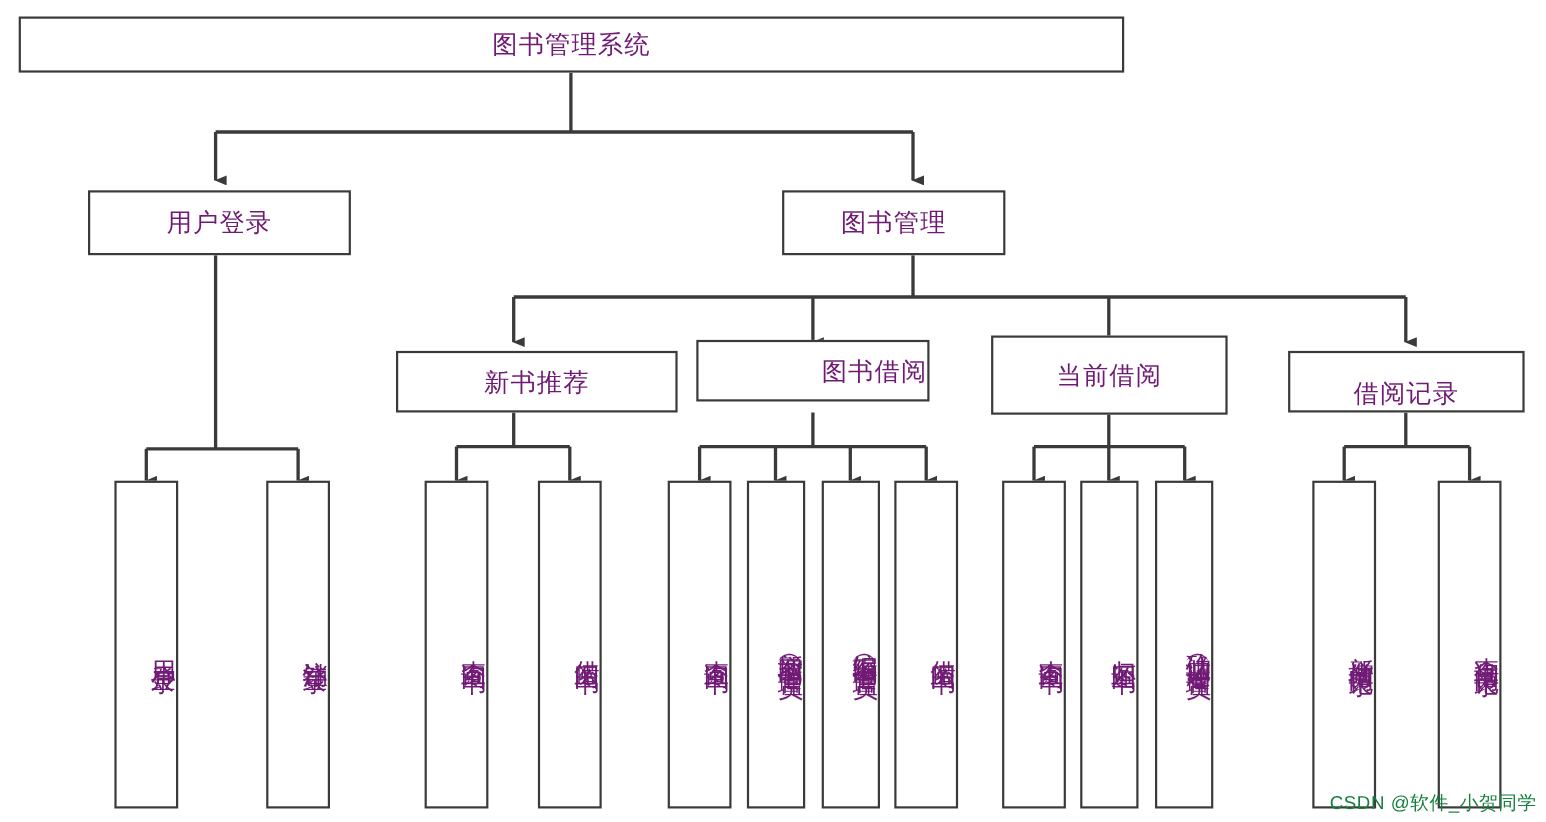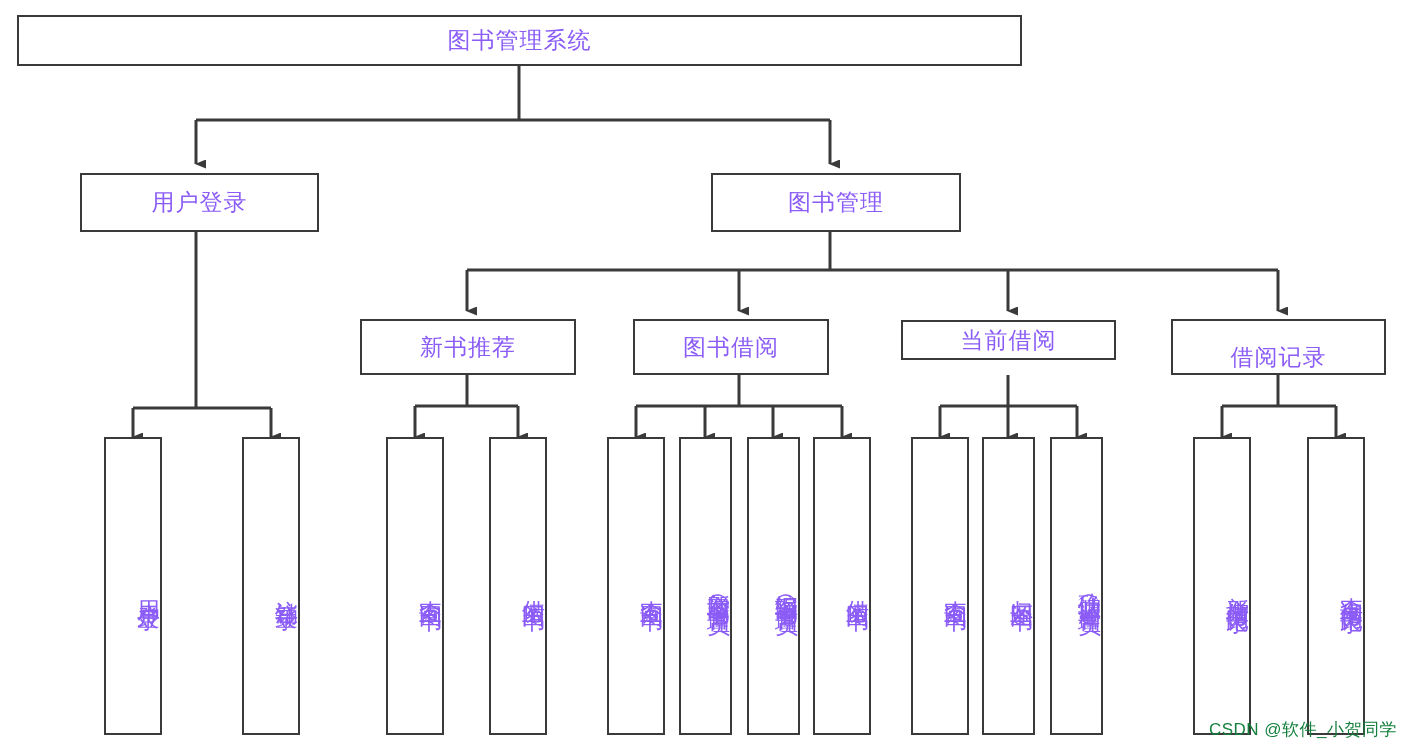--- a/index.html
+++ b/index.html
@@ -25,21 +25,21 @@
     height: 747px;
   }
   .node {
     position: absolute;
     box-sizing: border-box;
     border: 2px solid #3a3a3a;
     background: #ffffff;
     display: flex;
     align-items: center;
     justify-content: center;
-    color: #8b5cf6;
+    color: #701a75;
     z-index: 2;
   }
   .node.horiz {
     font-size: 23px;
     letter-spacing: 1px;
   }
   .node.vert {
     writing-mode: vertical-rl;
     text-orientation: upright;
     font-size: 23px;
@@ -119,31 +119,31 @@
     </g>
   </svg>
 
   <div class="node horiz" style="left:17px; top:15px; width:1005px; height:51px;">
     <span>图书管理系统</span>
   </div>
 
   <div class="node horiz" style="left:80px; top:173px; width:239px; height:59px;">
     <span>用户登录</span>
   </div>
-  <div class="node horiz" style="left:711px; top:173px; width:250px; height:59px;">
+  <div class="node horiz" style="left:711px; top:173px; width:203px; height:59px;">
     <span>图书管理</span>
   </div>
 
-  <div class="node horiz" style="left:360px; top:319px; width:216px; height:56px;">
+  <div class="node horiz" style="left:360px; top:319px; width:256px; height:56px;">
     <span>新书推荐</span>
   </div>
-  <div class="node horiz" style="left:633px; top:319px; width:196px; height:56px;">
+  <div class="node horiz" style="left:633px; top:309px; width:212px; height:56px;justify-content:flex-end;">
     <span>图书借阅</span>
   </div>
-  <div class="node horiz" style="left:901px; top:320px; width:215px; height:40px;">
+  <div class="node horiz" style="left:901px; top:305px; width:215px; height:72px;">
     <span>当前借阅</span>
   </div>
   <div class="node horiz" style="left:1171px; top:319px; width:215px; height:56px;align-items:flex-end;">
     <span>借阅记录</span>
   </div>
 
   <div class="node vert" style="left:104px; top:437px; width:58px; height:298px;">
     <span class="vtext">用户登录</span>
   </div>
   <div class="node vert" style="left:242px; top:437px; width:58px; height:298px;">

